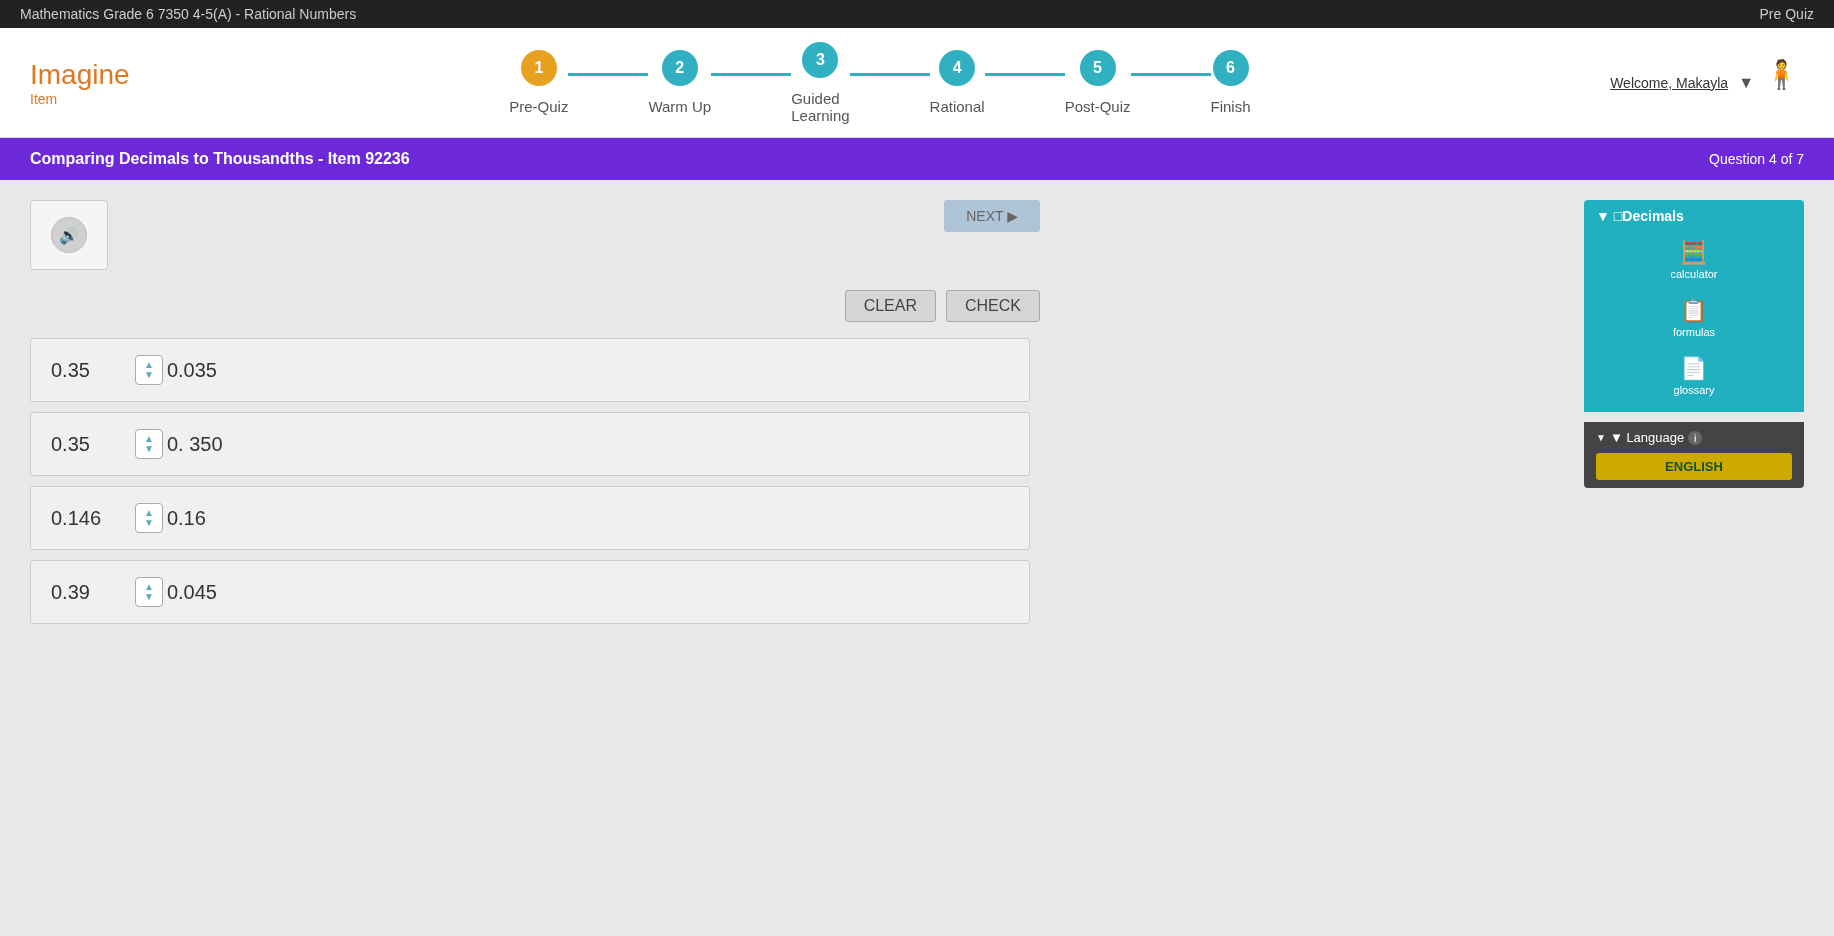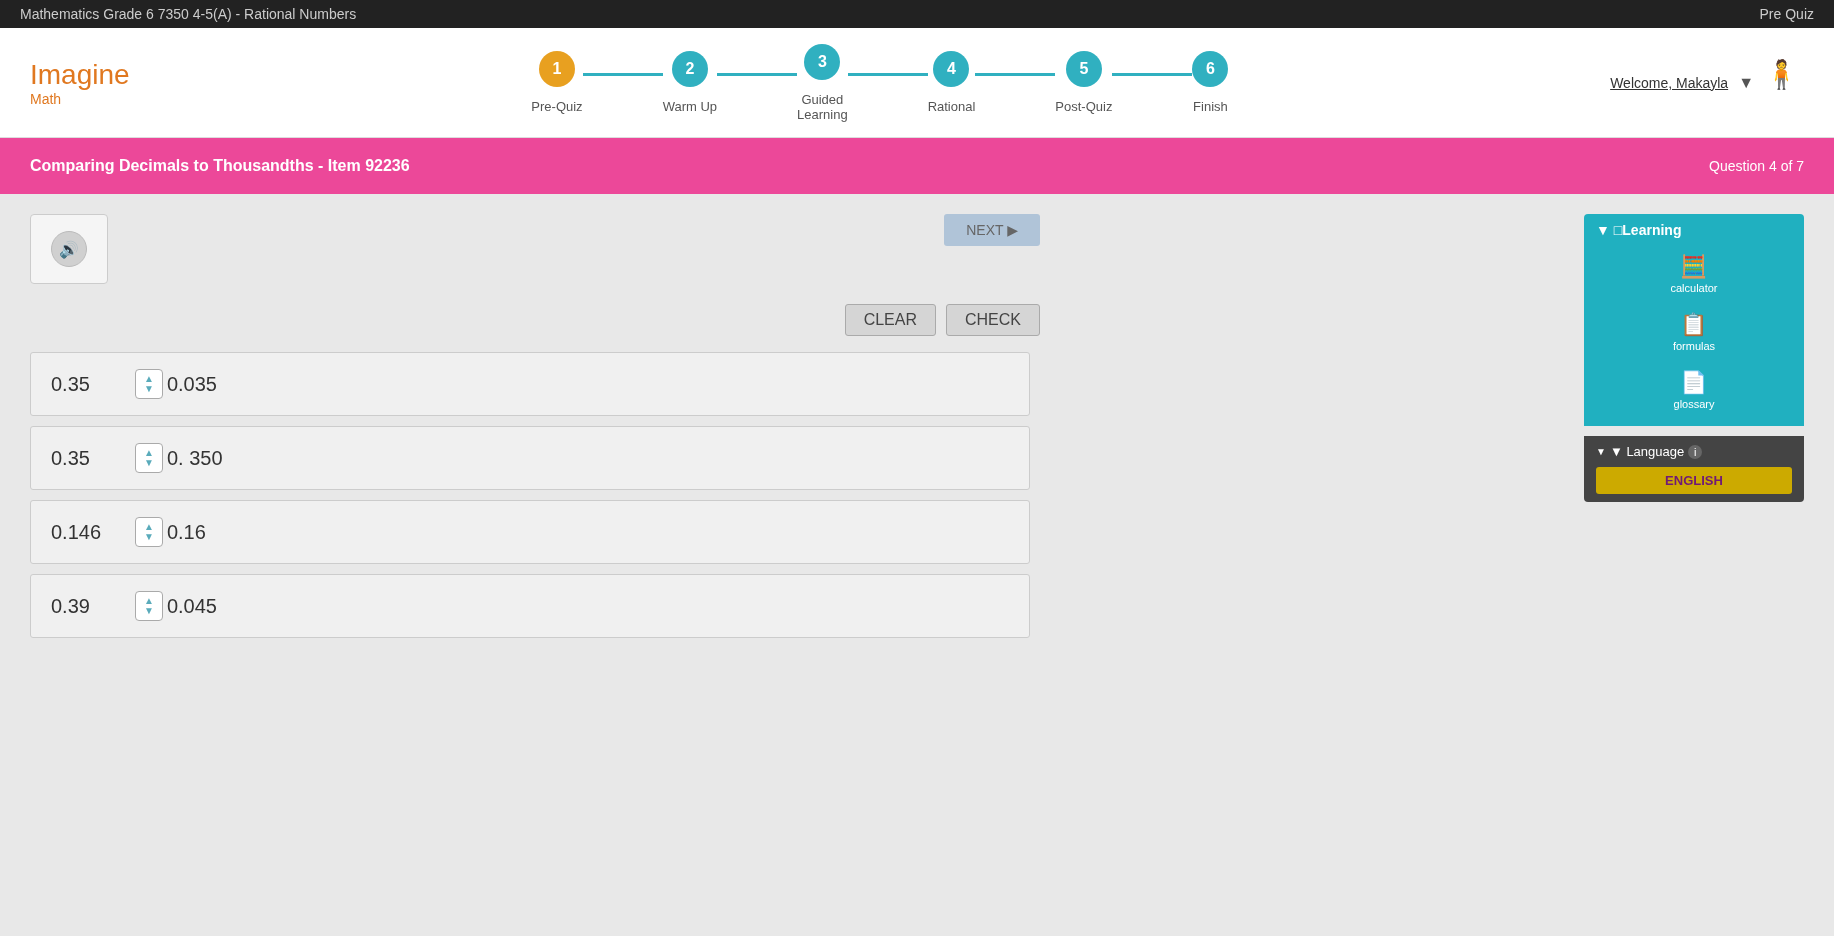--- a/index.html
+++ b/index.html
@@ -78,24 +78,24 @@
       justify-content: center;
       font-size: 16px;
       font-weight: bold;
       color: #fff;
     }
 
     .step-circle.active { background: #e8a020; }
     .step-circle.completed { background: #30b0c0; }
 
     .step-label {
-      font-size: 13px;
+      font-size: 15px;
       color: #555;
       margin-top: 12px;
-      text-align: center;
+      text-align: left;
       white-space: nowrap;
     }
 
     .step-connector {
       width: 80px;
       height: 3px;
       background: #30b0c0;
       margin-bottom: 16px;
     }
 
@@ -114,27 +114,27 @@
     }
 
     .avatar {
       width: 40px;
       height: 50px;
       font-size: 28px;
     }
 
     
     .subtitle-bar {
-      background: #ec4899;
+      background: #6d28d9;
       color: #fff;
       display: flex;
       justify-content: space-between;
       align-items: center;
       padding: 8px 30px;
-      height: 56px;
+      height: 42px;
     }
 
     .subtitle-title {
       font-size: 16px;
       font-weight: bold;
     }
 
     .question-count {
       font-size: 14px;
     }
@@ -325,21 +325,21 @@
       font-size: 13px;
       display: flex;
       align-items: center;
       gap: 4px;
       cursor: pointer;
       margin-bottom: 8px;
     }
 
     .english-btn {
       background: #ccaa00;
-      color: #701a75;
+      color: #14532d;
       border: none;
       padding: 6px 8px;
       font-size: 13px;
       font-weight: bold;
       cursor: pointer;
       border-radius: 3px;
       width: 100%;
     }
 
     .triangle-down {
@@ -352,21 +352,21 @@
 
 <div class="top-bar">
   <span>Mathematics Grade 6 7350 4-5(A) - Rational Numbers</span>
   <span>Pre Quiz</span>
 </div>
 
 <div class="header">
 
   <div class="logo-area">
     <span class="logo-imagine">Imagine</span>
-    <span class="logo-math">Math</span>
+    <span class="logo-math">Item</span>
   </div>
 
   <div class="progress-steps">
 
     <div class="step-container">
       <div class="step-circle active">1</div>
       <span class="step-label">Pre-Quiz</span>
     </div>
     <div class="step-connector"></div>
     <div class="step-container">
@@ -466,21 +466,21 @@
       <span class="number-right">0.045</span>
     </div>
 
   </div>
 
   <div class="right-panel">
 
     <div class="reference-section">
       <div class="reference-header">
         <span>▼</span>
-        <span>□Learning</span>
+        <span>□Decimals</span>
       </div>
     </div>
     <div class="ref-items">
       <div class="ref-item">
         <span class="ref-item-icon">🧮</span>
         <span>calculator</span>
       </div>
       <div class="ref-item">
         <span class="ref-item-icon">📋</span>
         <span>formulas</span>

